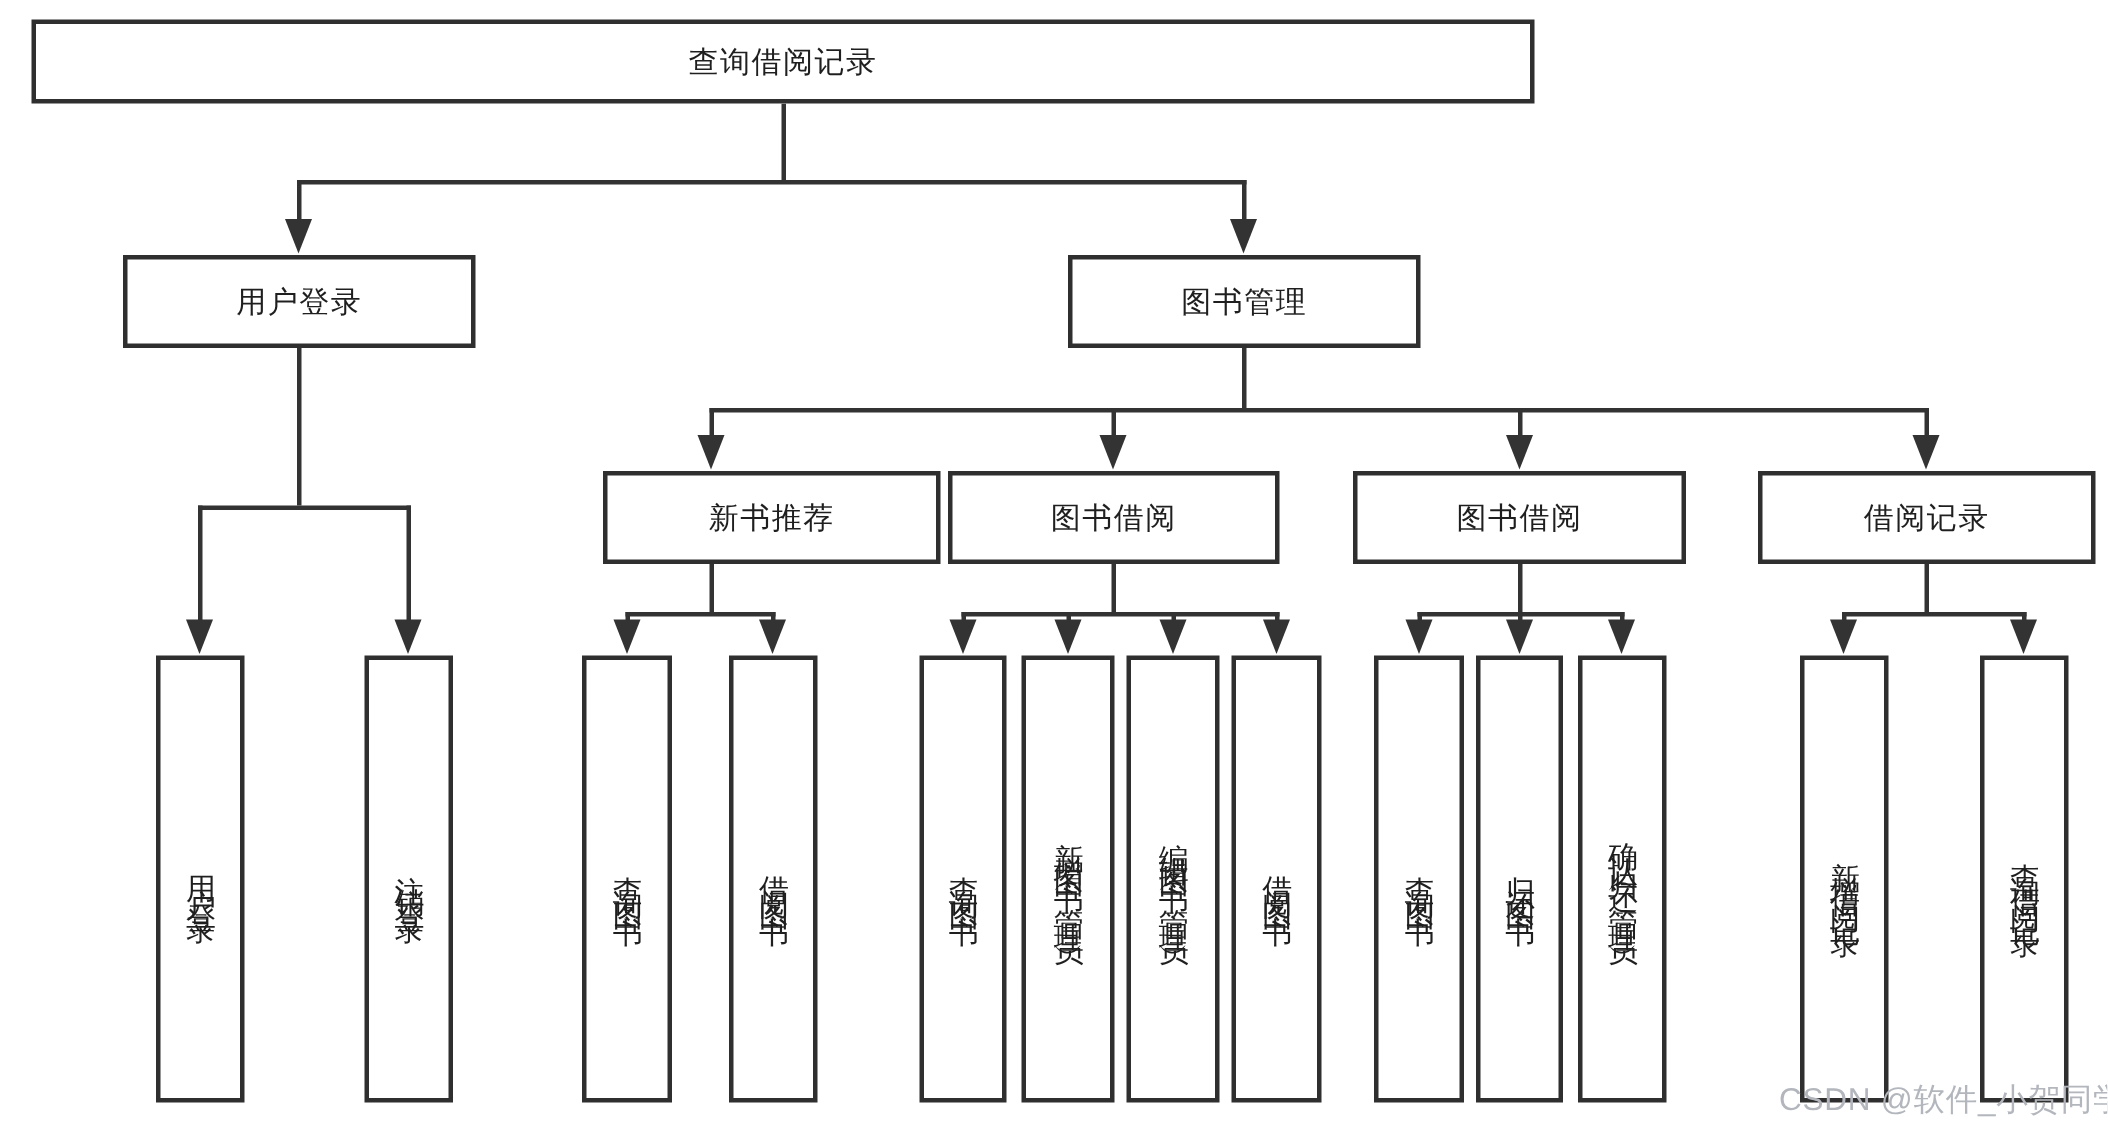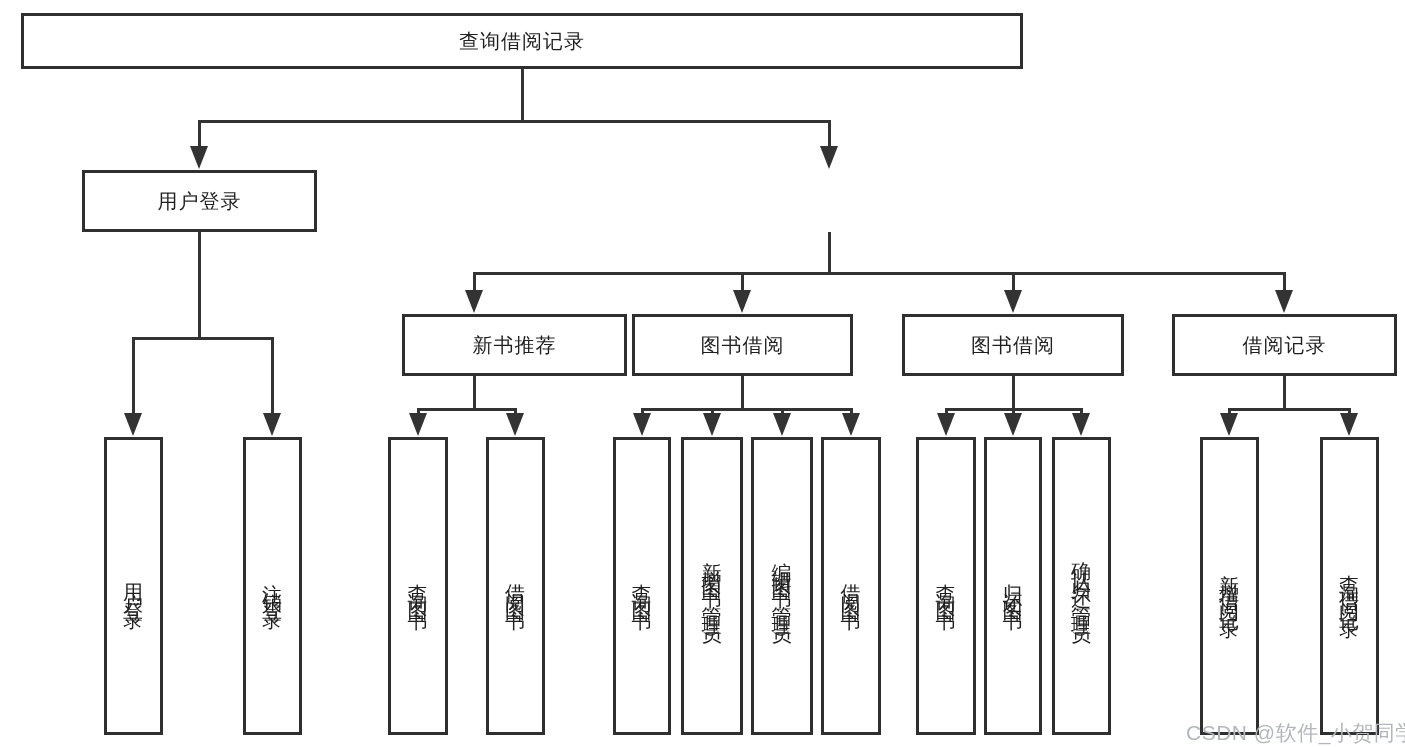--- a/index.html
+++ b/index.html
@@ -29,20 +29,23 @@
 </head>
 <body>
 
 <div id="stage">
   <div id="watermark">CSDN @软件_小贺同学</div>
 <div class="node" style="left: 21px; top: 13px; width: 1002px; height: 56px;">
       <span>查询借阅记录</span>
     </div>
     <div class="node" style="left: 82px; top: 170px; width: 235px; height: 62px;">
       <span>用户登录</span>
+    </div>
+    <div class="node" style="left: 712px; top: 170px; width: 235px; height: 62px;">
+      <span>图书管理</span>
     </div>
     <div class="node" style="left: 362px; top: 314px; width: 225px; height: 62px; margin-left: 40px;">
       <span>新书推荐</span>
     </div>
     <div class="node" style="left: 632px; top: 314px; width: 221px; height: 62px;">
       <span>图书借阅</span>
     </div>
     <div class="node" style="left: 902px; top: 314px; width: 222px; height: 62px;">
       <span>图书借阅</span>
     </div>

